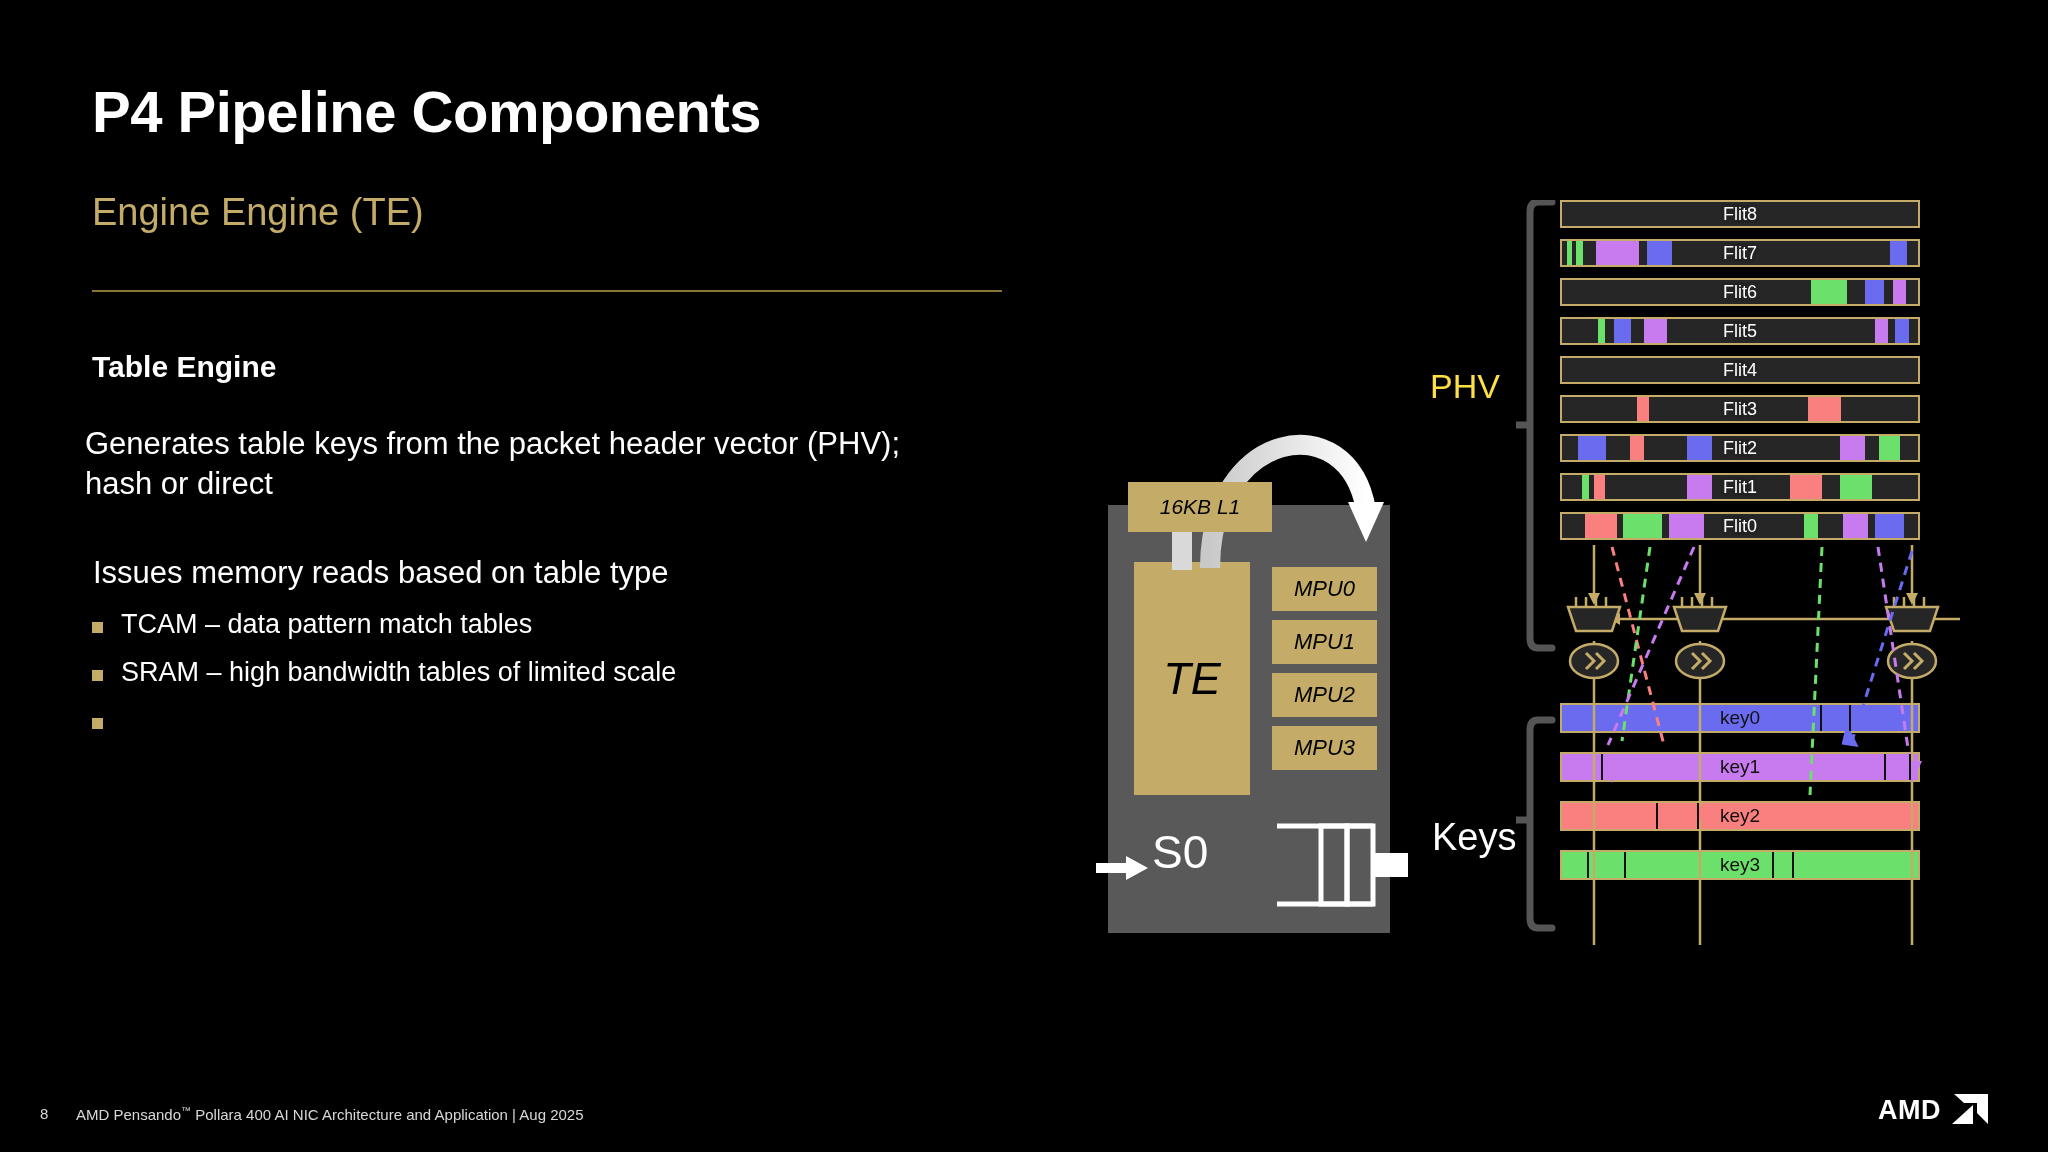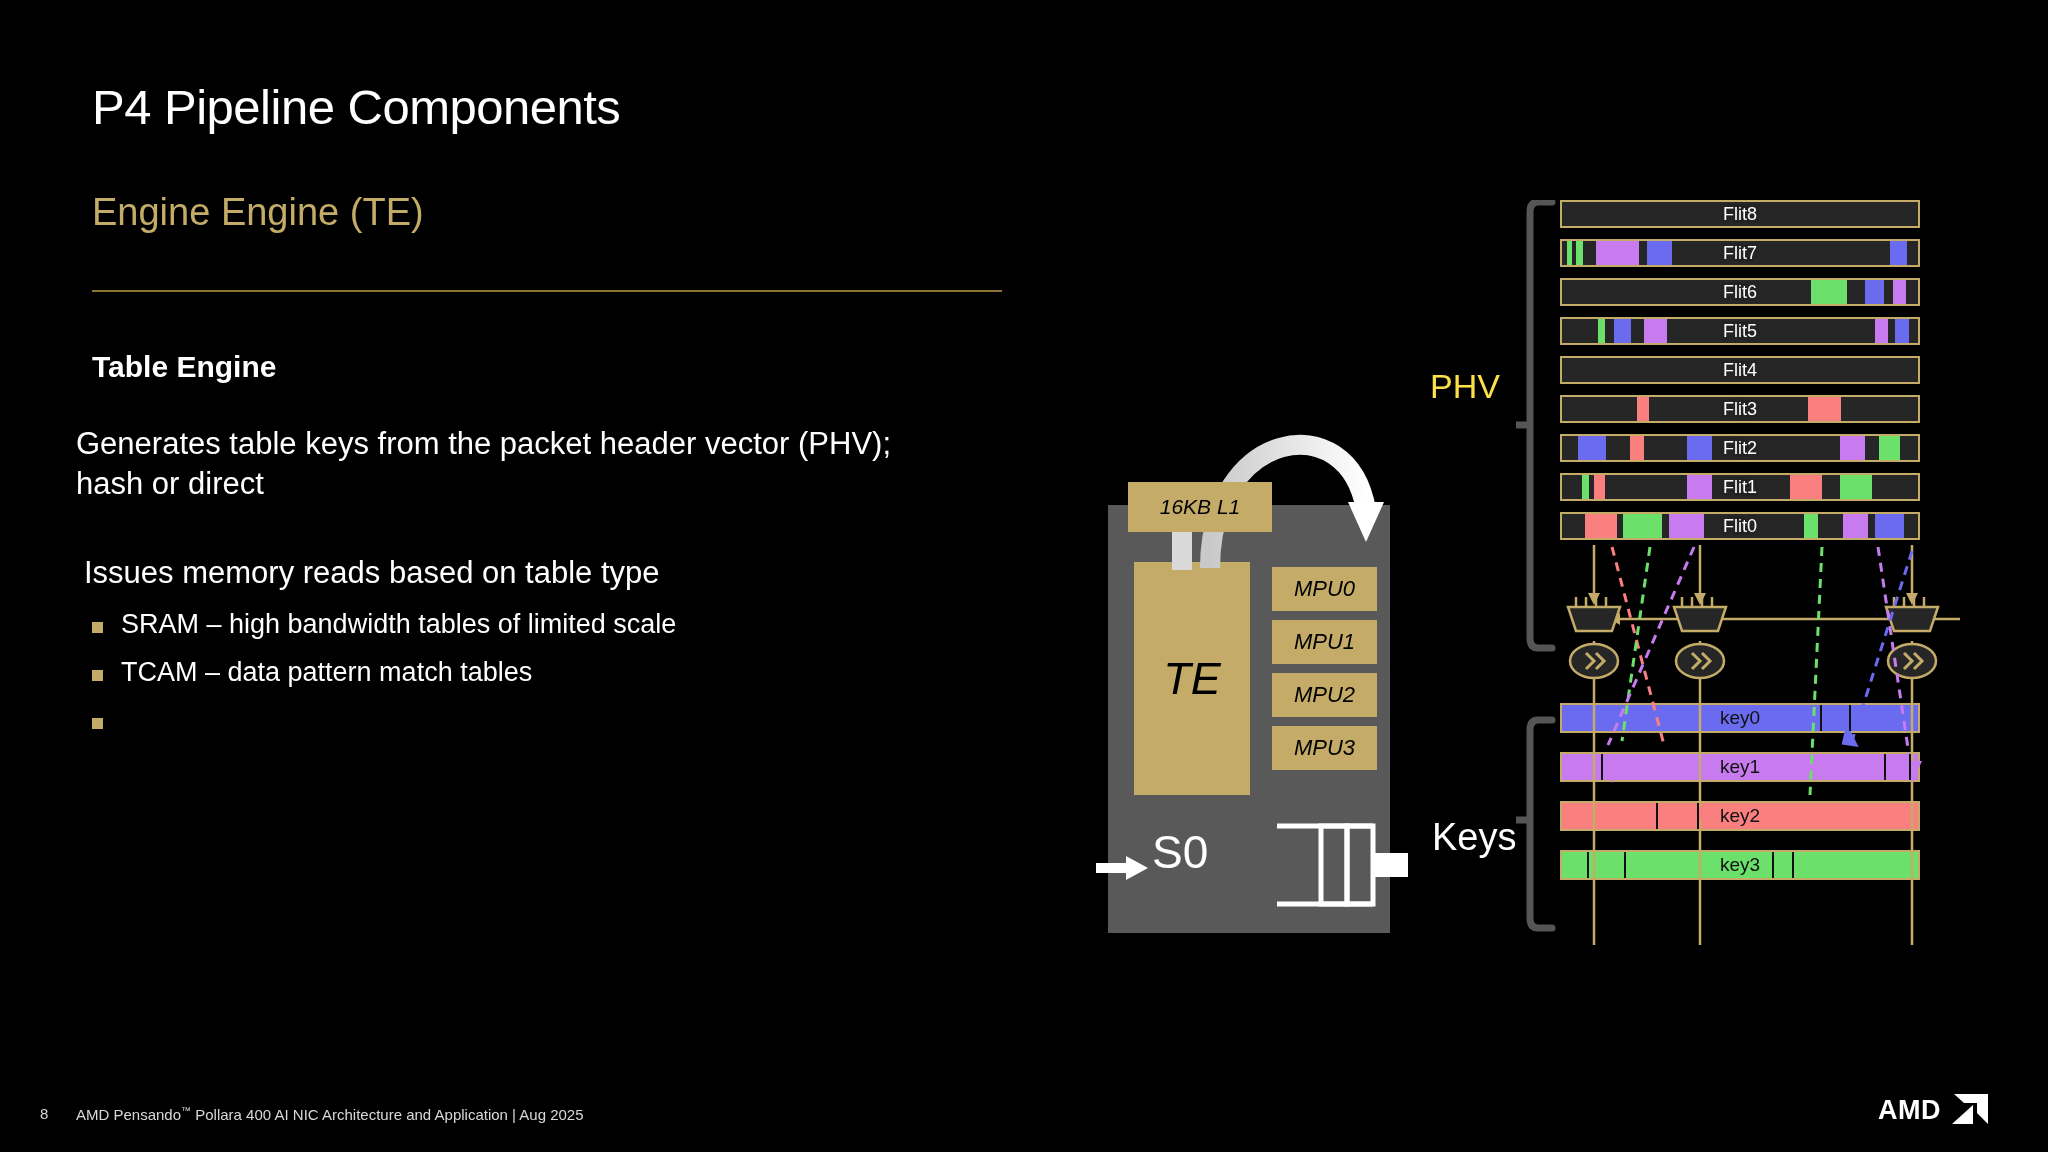--- a/index.html
+++ b/index.html
@@ -2,29 +2,29 @@
 <html><head>
 <meta charset="utf-8">
 <style>
   html,body{margin:0;padding:0;background:#000;}
   body{width:2048px;height:1152px;overflow:hidden;
        font-family:"Liberation Sans","DejaVu Sans",sans-serif;
        -webkit-font-smoothing:antialiased;}
   #slide{position:relative;width:2048px;height:1152px;background:#000;}
 
   
-  .title{position:absolute;left:92px;top:82px;font-size:49px;font-weight:normal;
+  .title{position:absolute;left:92px;top:82px;font-size:58px;font-weight:bold;
          color:#fff;letter-spacing:-.5px;line-height:1.05;}
   .subtitle{position:absolute;left:92px;top:192px;font-size:38px;color:#C4AC68;
             line-height:1.1;}
   .rule{position:absolute;left:92px;top:290px;width:910px;height:2px;
         background:#8a7434;}
   .lead{position:absolute;left:92px;top:350px;font-size:30px;font-weight:bold;
         color:#fff;}
-  .para{position:absolute;left:76px;font-size:31px;color:#fff;line-height:1.28;
+  .para{position:absolute;left:85px;font-size:31px;color:#fff;line-height:1.28;
         width:880px;}
   .p1{top:424px;}
   .p2{top:553px;margin-left:8px;}
   .bullets{position:absolute;left:92px;top:608px;width:900px;}
   .bullet{display:flex;align-items:flex-start;margin-bottom:14px;}
   .bullet .sq{width:11px;height:11px;background:#C4AC68;margin-top:14px;
               margin-right:18px;flex:0 0 auto;}
   .bullet .btxt{font-size:27px;color:#fff;line-height:1.25;}
 
   
@@ -84,25 +84,25 @@
   <div class="subtitle">Engine Engine (TE)</div>
   <div class="rule"></div>
 
   <div class="lead">Table Engine</div>
   <div class="para p1">Generates table keys from the packet header vector (PHV); hash or direct</div>
   <div class="para p2">Issues memory reads based on table type</div>
 
   <div class="bullets">
     <div class="bullet">
       <span class="sq"></span>
-      <span class="btxt">SRAM – high bandwidth tables of limited scale</span>
+      <span class="btxt">TCAM – data pattern match tables</span>
     </div>
     <div class="bullet">
       <span class="sq"></span>
-      <span class="btxt">TCAM – data pattern match tables</span>
+      <span class="btxt">SRAM – high bandwidth tables of limited scale</span>
     </div>
     <div class="bullet">
       <span class="sq"></span>
     </div>
   </div>
 
   <div id="chip"></div>
 
   <svg id="curve" viewBox="0 0 230 180">
     <defs>

